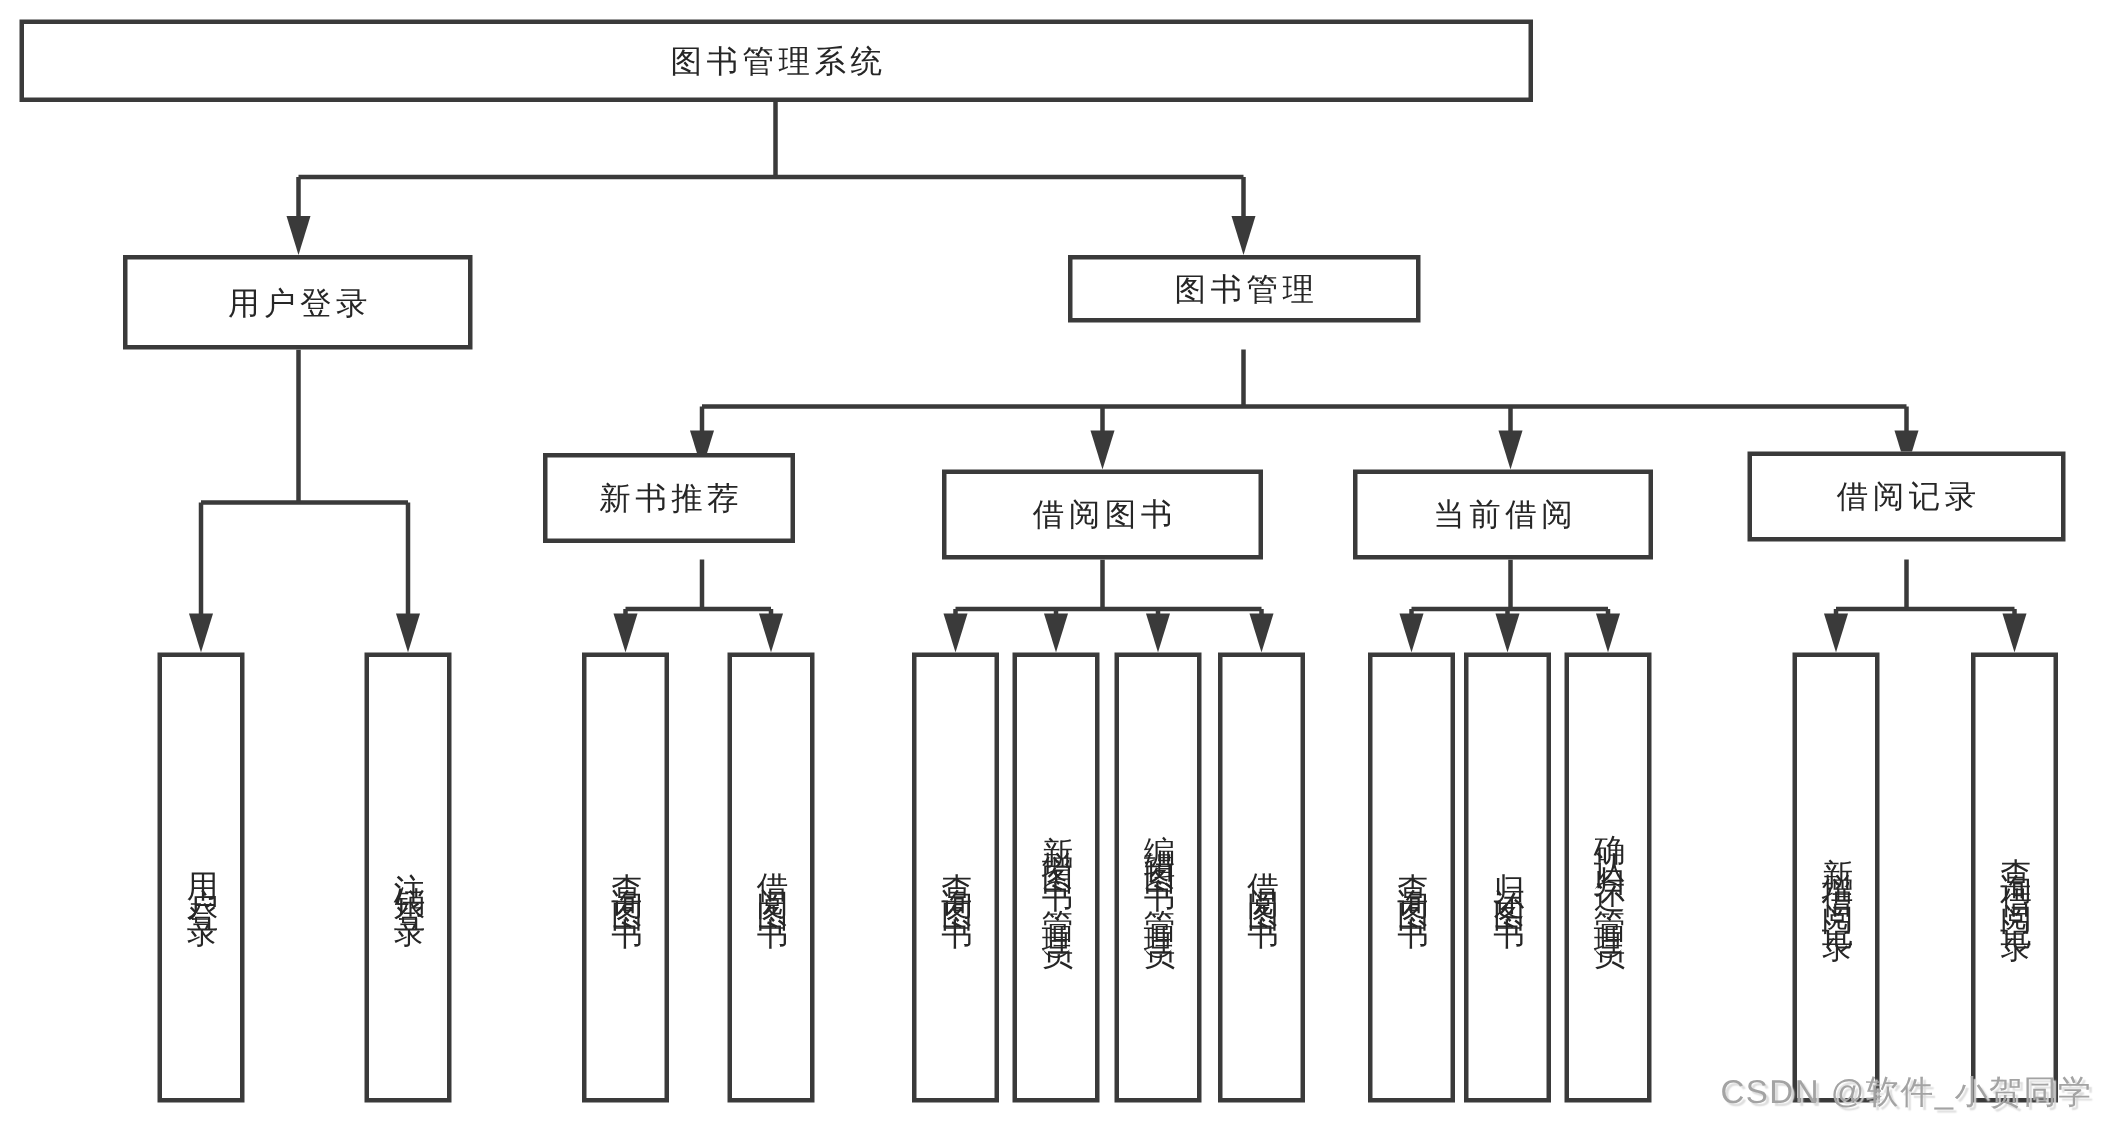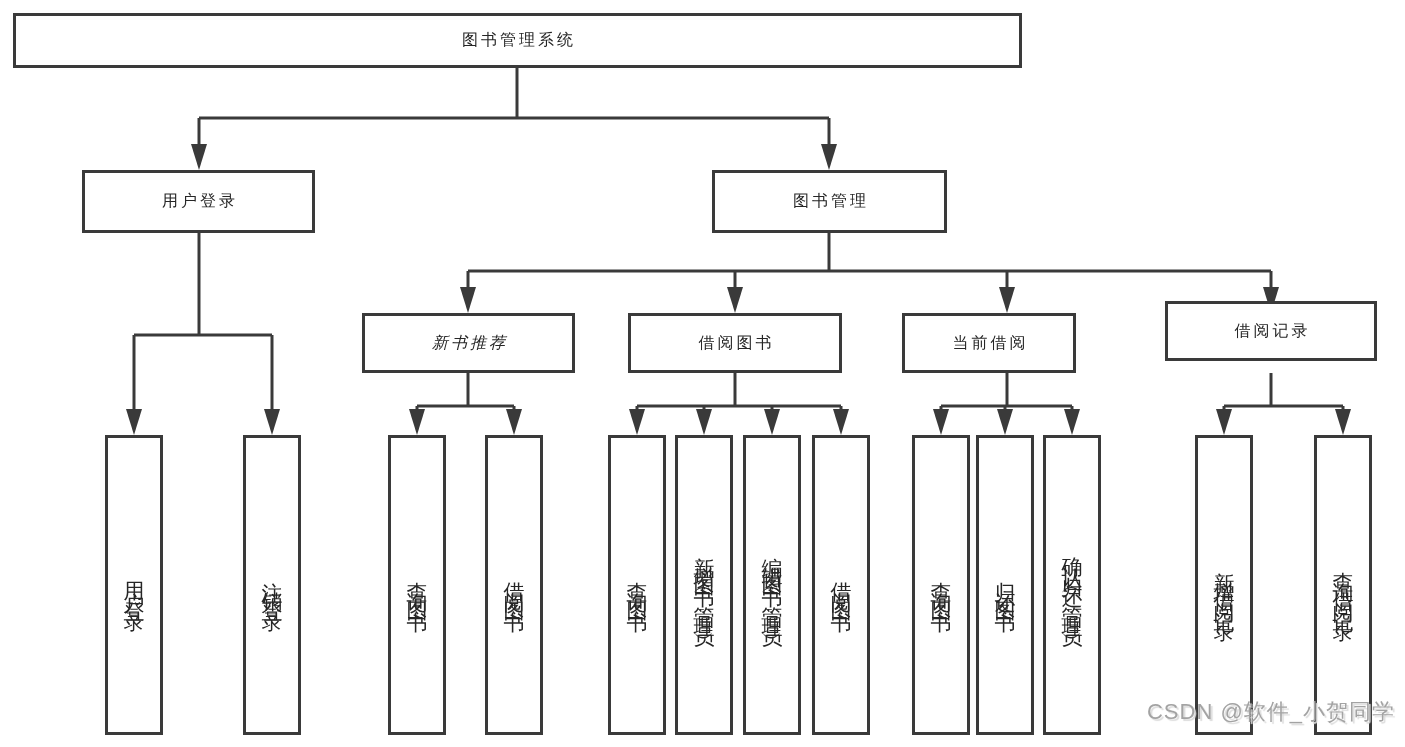--- a/index.html
+++ b/index.html
@@ -25,37 +25,37 @@
   }
   .box {
     position: absolute;
     box-sizing: border-box;
     border: 3px solid #3a3a3a;
     background: #ffffff;
     display: flex;
     align-items: center;
     justify-content: center;
     color: #262626;
-    font-size: 16px;
+    font-size: 21px;
     letter-spacing: 3px;
     text-indent: 3px;
     white-space: nowrap;
   }
   .vbox {
     writing-mode: vertical-rl;
     text-orientation: mixed;
     letter-spacing: 10px;
     text-indent: 0;
     white-space: nowrap;
     font-size: 21px;
   }
   .watermark {
     position: absolute;
     right: 10px;
-    bottom: 20px;
+    bottom: 4px;
     font-size: 22px;
     color: #a3a3a3;
     letter-spacing: 1px;
     text-shadow: 2px 2px 1px #dcdcdc;
     pointer-events: none;
   }
   line { stroke: #3a3a3a; stroke-width: 3; }
   polygon { fill: #3a3a3a; }
 </style>
 </head>
@@ -121,25 +121,25 @@
     <line x1="1224" y1="406" x2="1343" y2="406"></line>
     <line x1="1224" y1="406" x2="1224" y2="411"></line>
     <line x1="1343" y1="406" x2="1343" y2="411"></line>
     <polygon points="1216,409 1232,409 1224,435"></polygon>
     <polygon points="1335,409 1351,409 1343,435"></polygon>
   </svg>
 
   <div class="box" style="left:13px; top:13px; width:1009px; height:55px;">图书管理系统</div>
 
   <div class="box" style="left:82px; top:170px; width:233px; height:63px;">用户登录</div>
-  <div class="box" style="left:712px; top:170px; width:235px; height:63px;">图书管理</div>
+  <div class="box" style="left:712px; top:170px; width:235px; height:45px;">图书管理</div>
 
-  <div class="box" style="left:362px; top:313px; width:213px; height:60px;font-style:italic;">新书推荐</div>
+  <div class="box" style="left:362px; top:302px; width:168px; height:60px;">新书推荐</div>
   <div class="box" style="left:628px; top:313px; width:214px; height:60px;">借阅图书</div>
-  <div class="box" style="left:902px; top:313px; width:174px; height:60px;">当前借阅</div>
+  <div class="box" style="left:902px; top:313px; width:200px; height:60px;">当前借阅</div>
   <div class="box" style="left:1165px; top:301px; width:212px; height:60px;">借阅记录</div>
 
   <div class="box vbox" style="left:105px; top:435px; width:58px; height:300px;">用户登录</div>
   <div class="box vbox" style="left:243px; top:435px; width:58px; height:300px;">注销登录</div>
 
   <div class="box vbox" style="left:388px; top:435px; width:58px; height:300px;">查询图书</div>
   <div class="box vbox" style="left:485px; top:435px; width:58px; height:300px;">借阅图书</div>
 
   <div class="box vbox" style="left:608px; top:435px; width:58px; height:300px;">查询图书</div>
   <div class="box vbox" style="left:675px; top:435px; width:58px; height:300px;">新增图书（管理员）</div>

